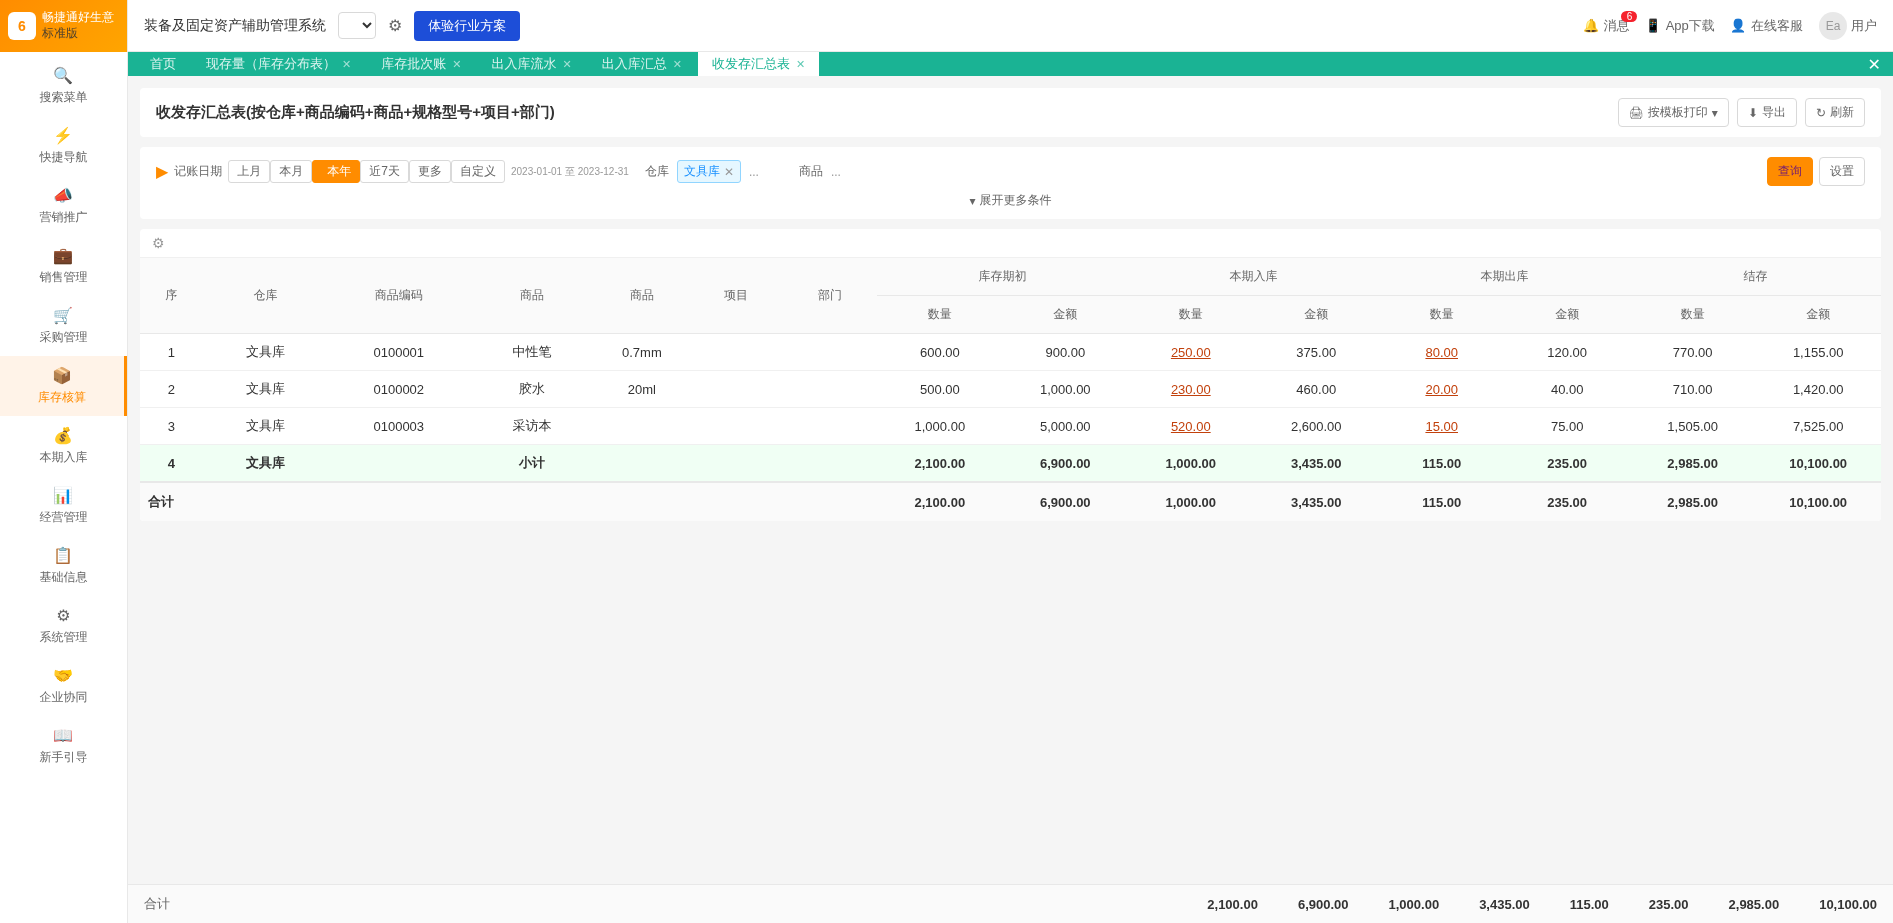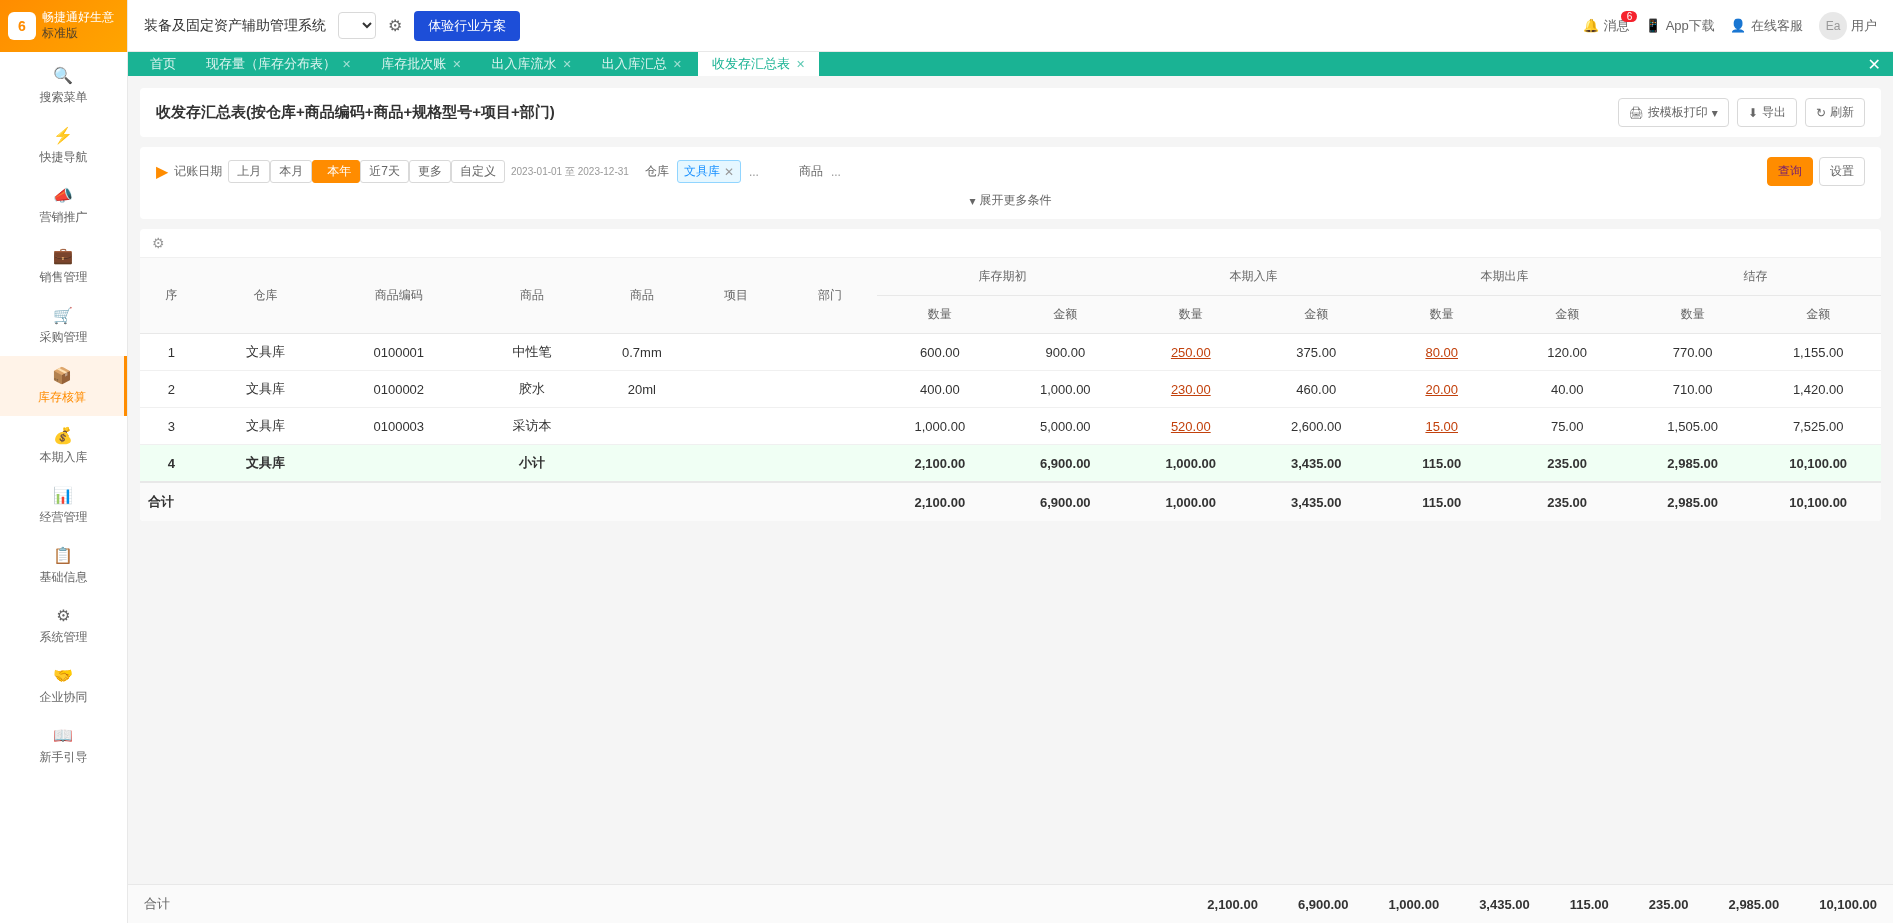--- a/index.html
+++ b/index.html
@@ -327,21 +327,21 @@
                 <td>1,155.00</td>
               </tr>
               <tr>
                 <td class="">2</td>
                 <td class="">文具库</td>
                 <td class="">0100002</td>
                 <td class="">胶水</td>
                 <td class="">20ml</td>
                 <td class=""></td>
                 <td class=""></td>
-                <td>400.00</td>
+                <td>500.00</td>
                 <td>1,000.00</td>
                 <td class="link">230.00</td>
                 <td>460.00</td>
                 <td class="link">20.00</td>
                 <td>40.00</td>
                 <td>710.00</td>
                 <td>1,420.00</td>
               </tr>
               <tr>
                 <td class="">3</td>

